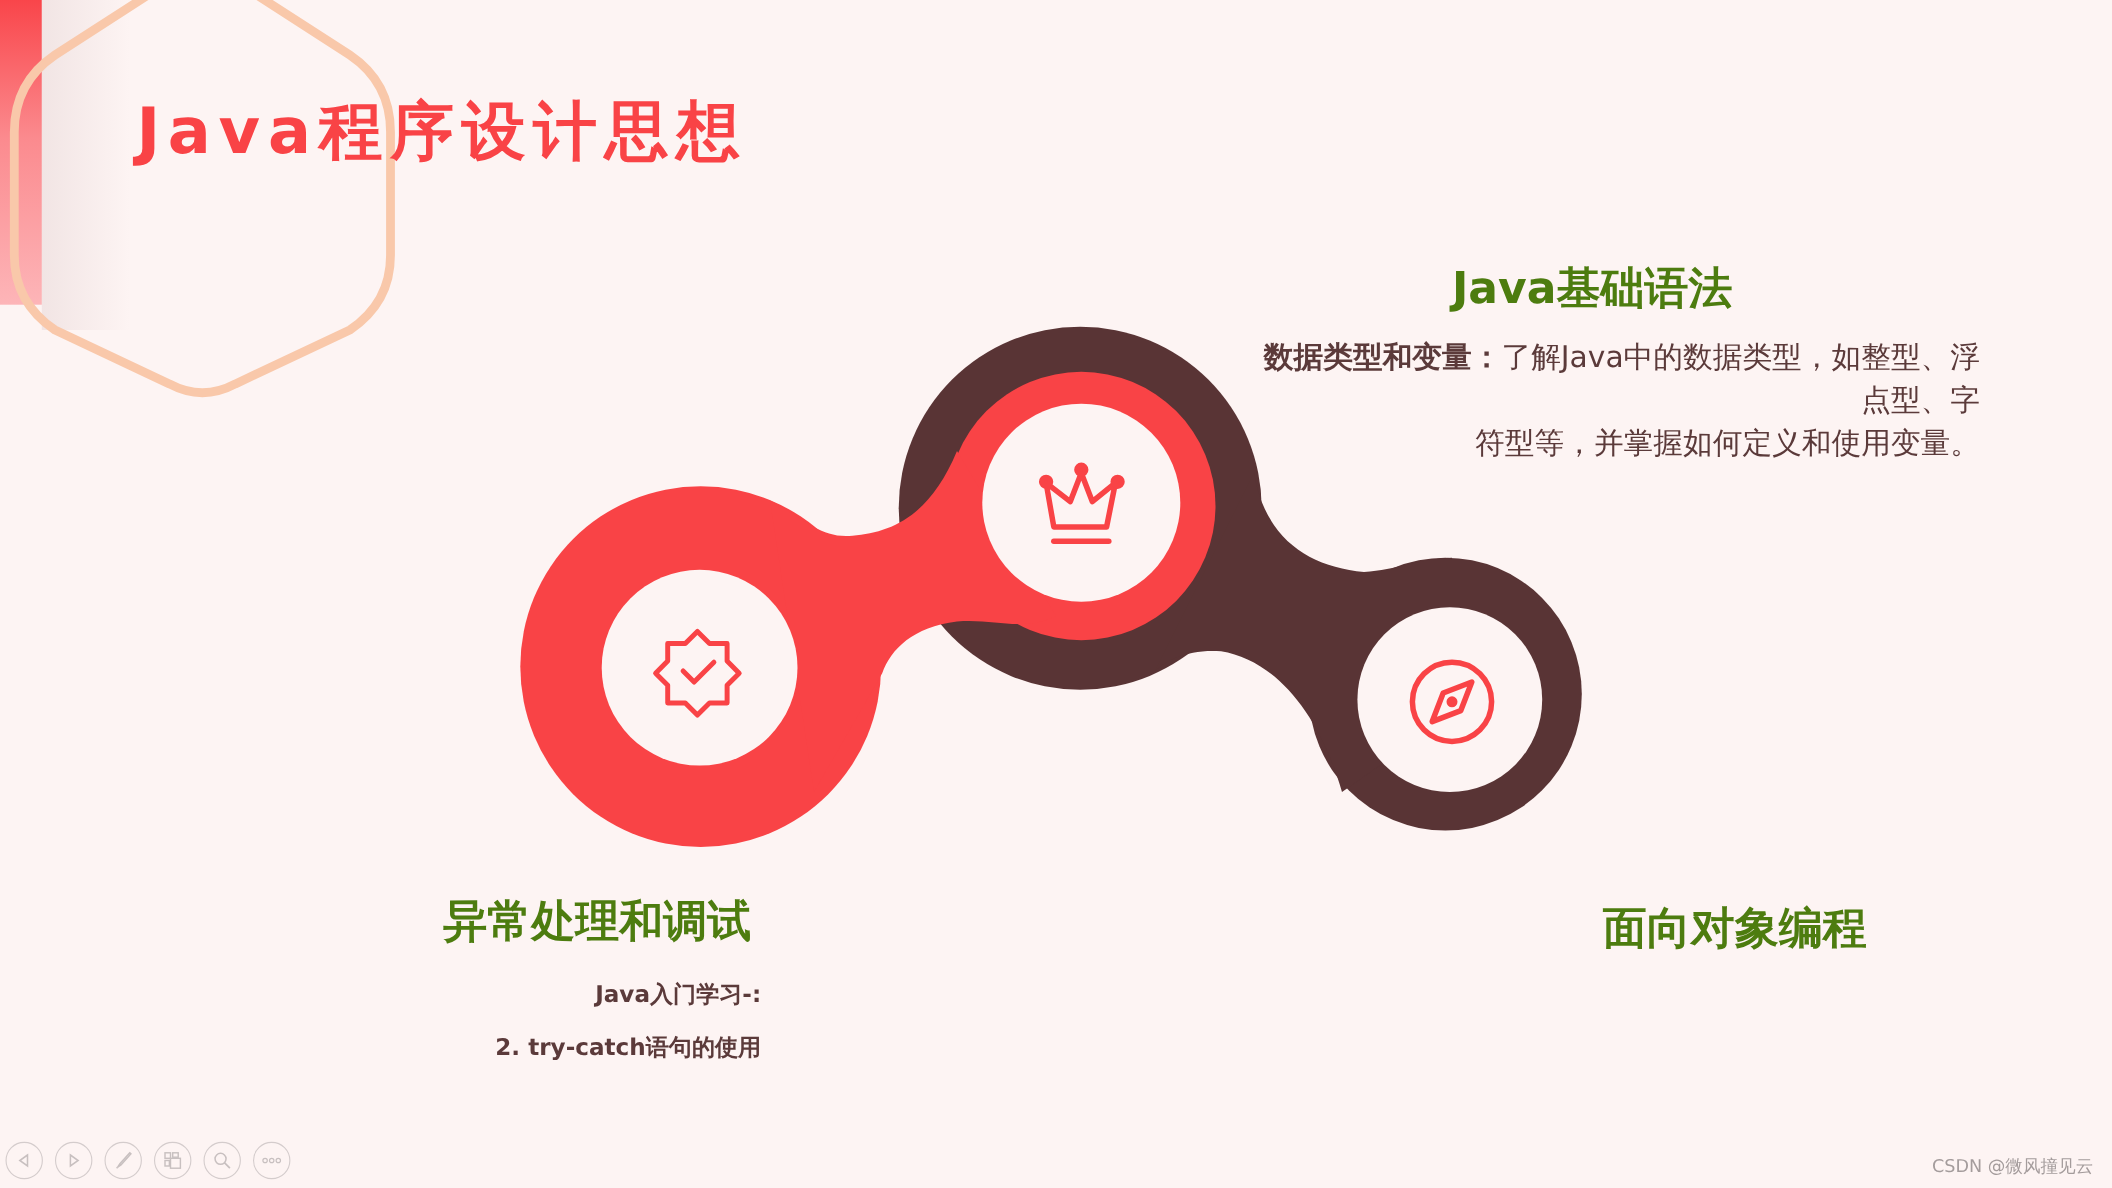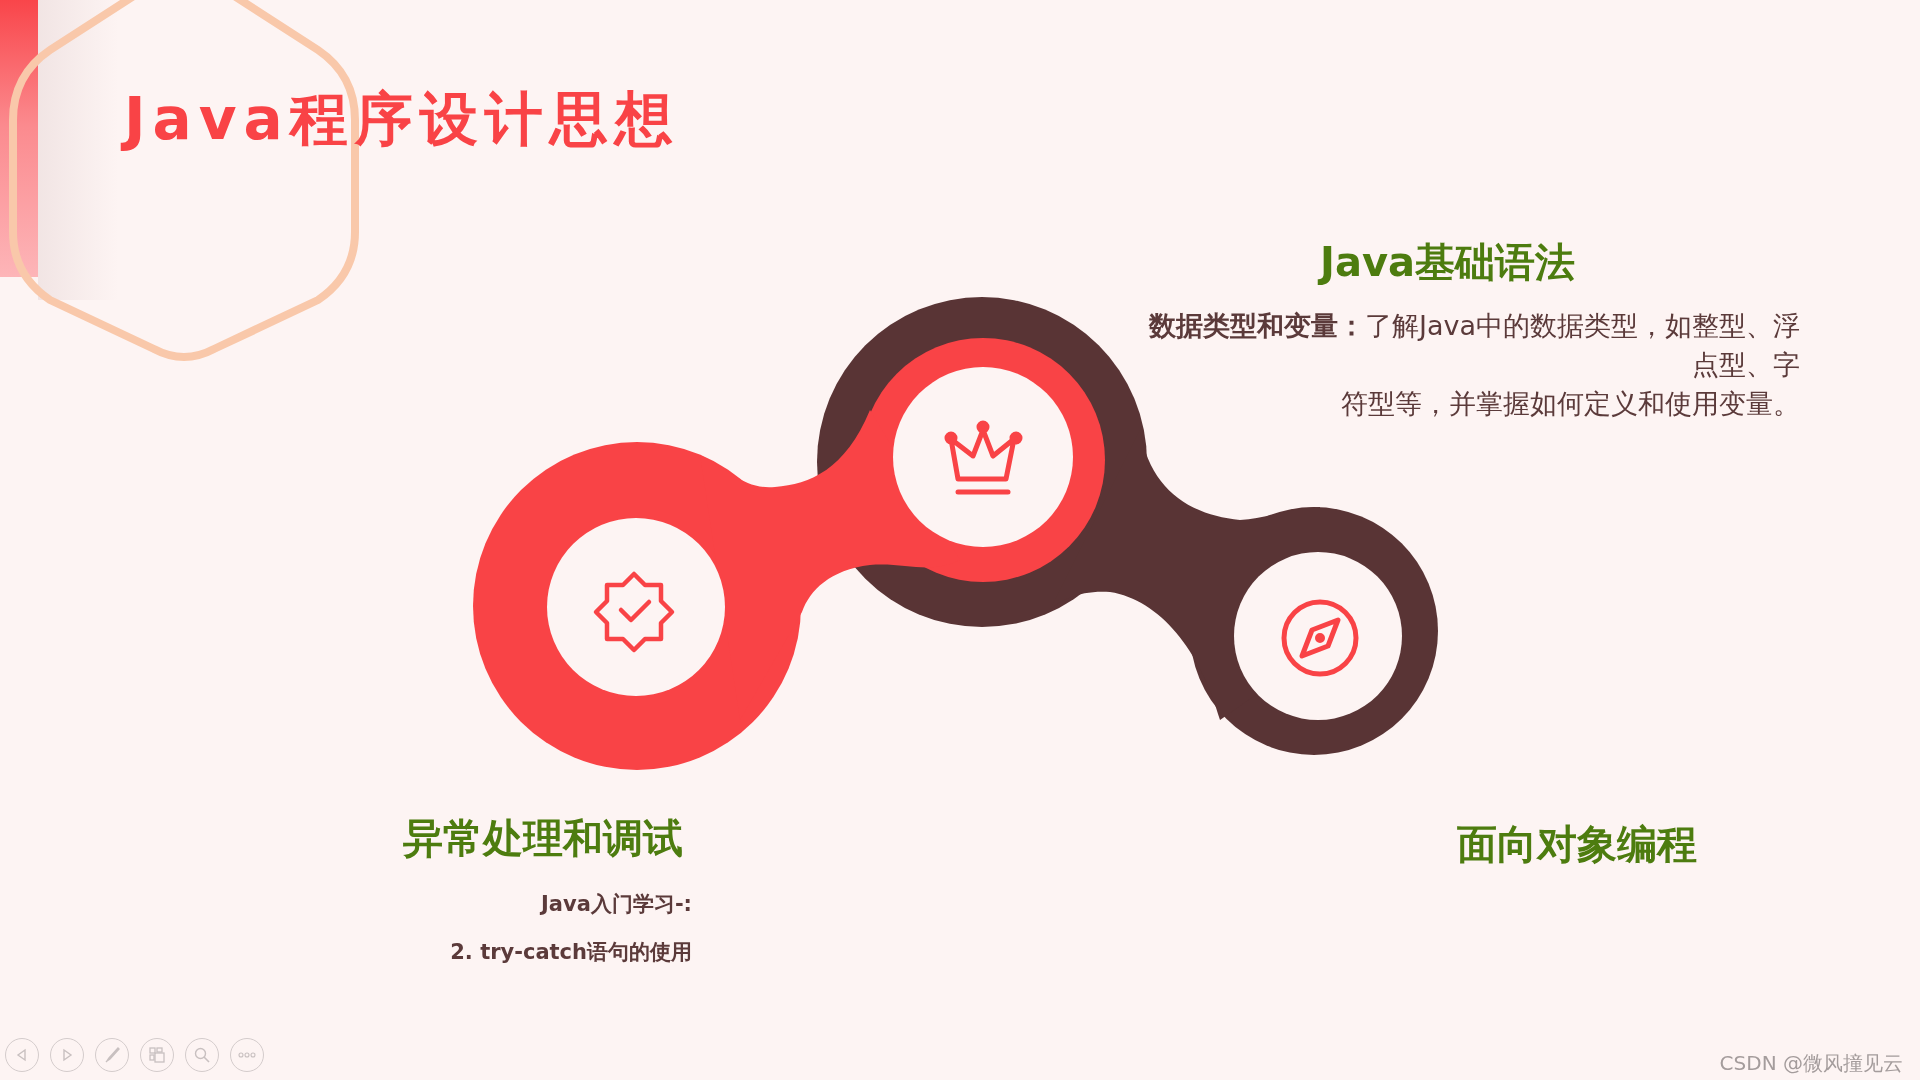--- a/index.html
+++ b/index.html
@@ -38,21 +38,21 @@
   }
   .list div { height: 48px; line-height: 48px; white-space: nowrap; }
   .nav {
     position: absolute; left: 5px; top: 1038px; display: flex; gap: 11px;
   }
   .nav-btn {
     width: 34px; height: 34px; border: 1.5px solid #d4cccc; border-radius: 50%;
     display: flex; align-items: center; justify-content: center; box-sizing: border-box;
   }
   .watermark {
-    position: absolute; right: 17px; top: 1050px; font-size: 20px; color: #a49c9c;
+    position: absolute; right: 17px; top: 1050px; font-size: 16px; color: #a49c9c;
     white-space: nowrap;
   }
 </style>
 </head>
 <body>
 
 <div class="slide">
 
   <div class="red-bar"></div>
   <div class="bar-shadow"></div>

